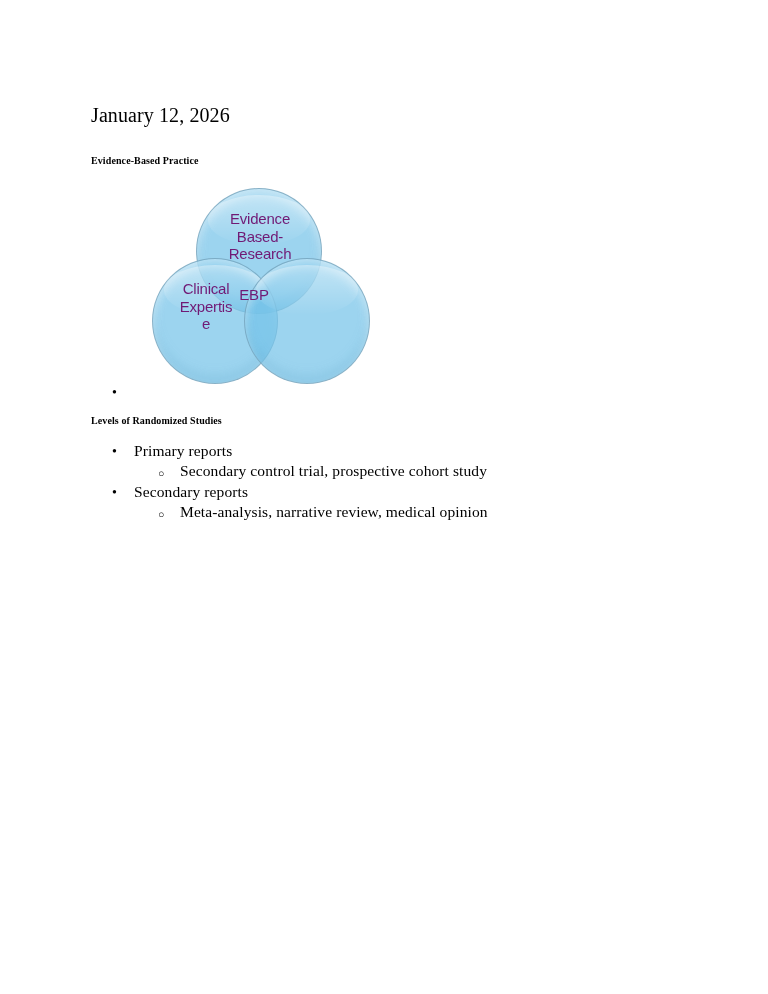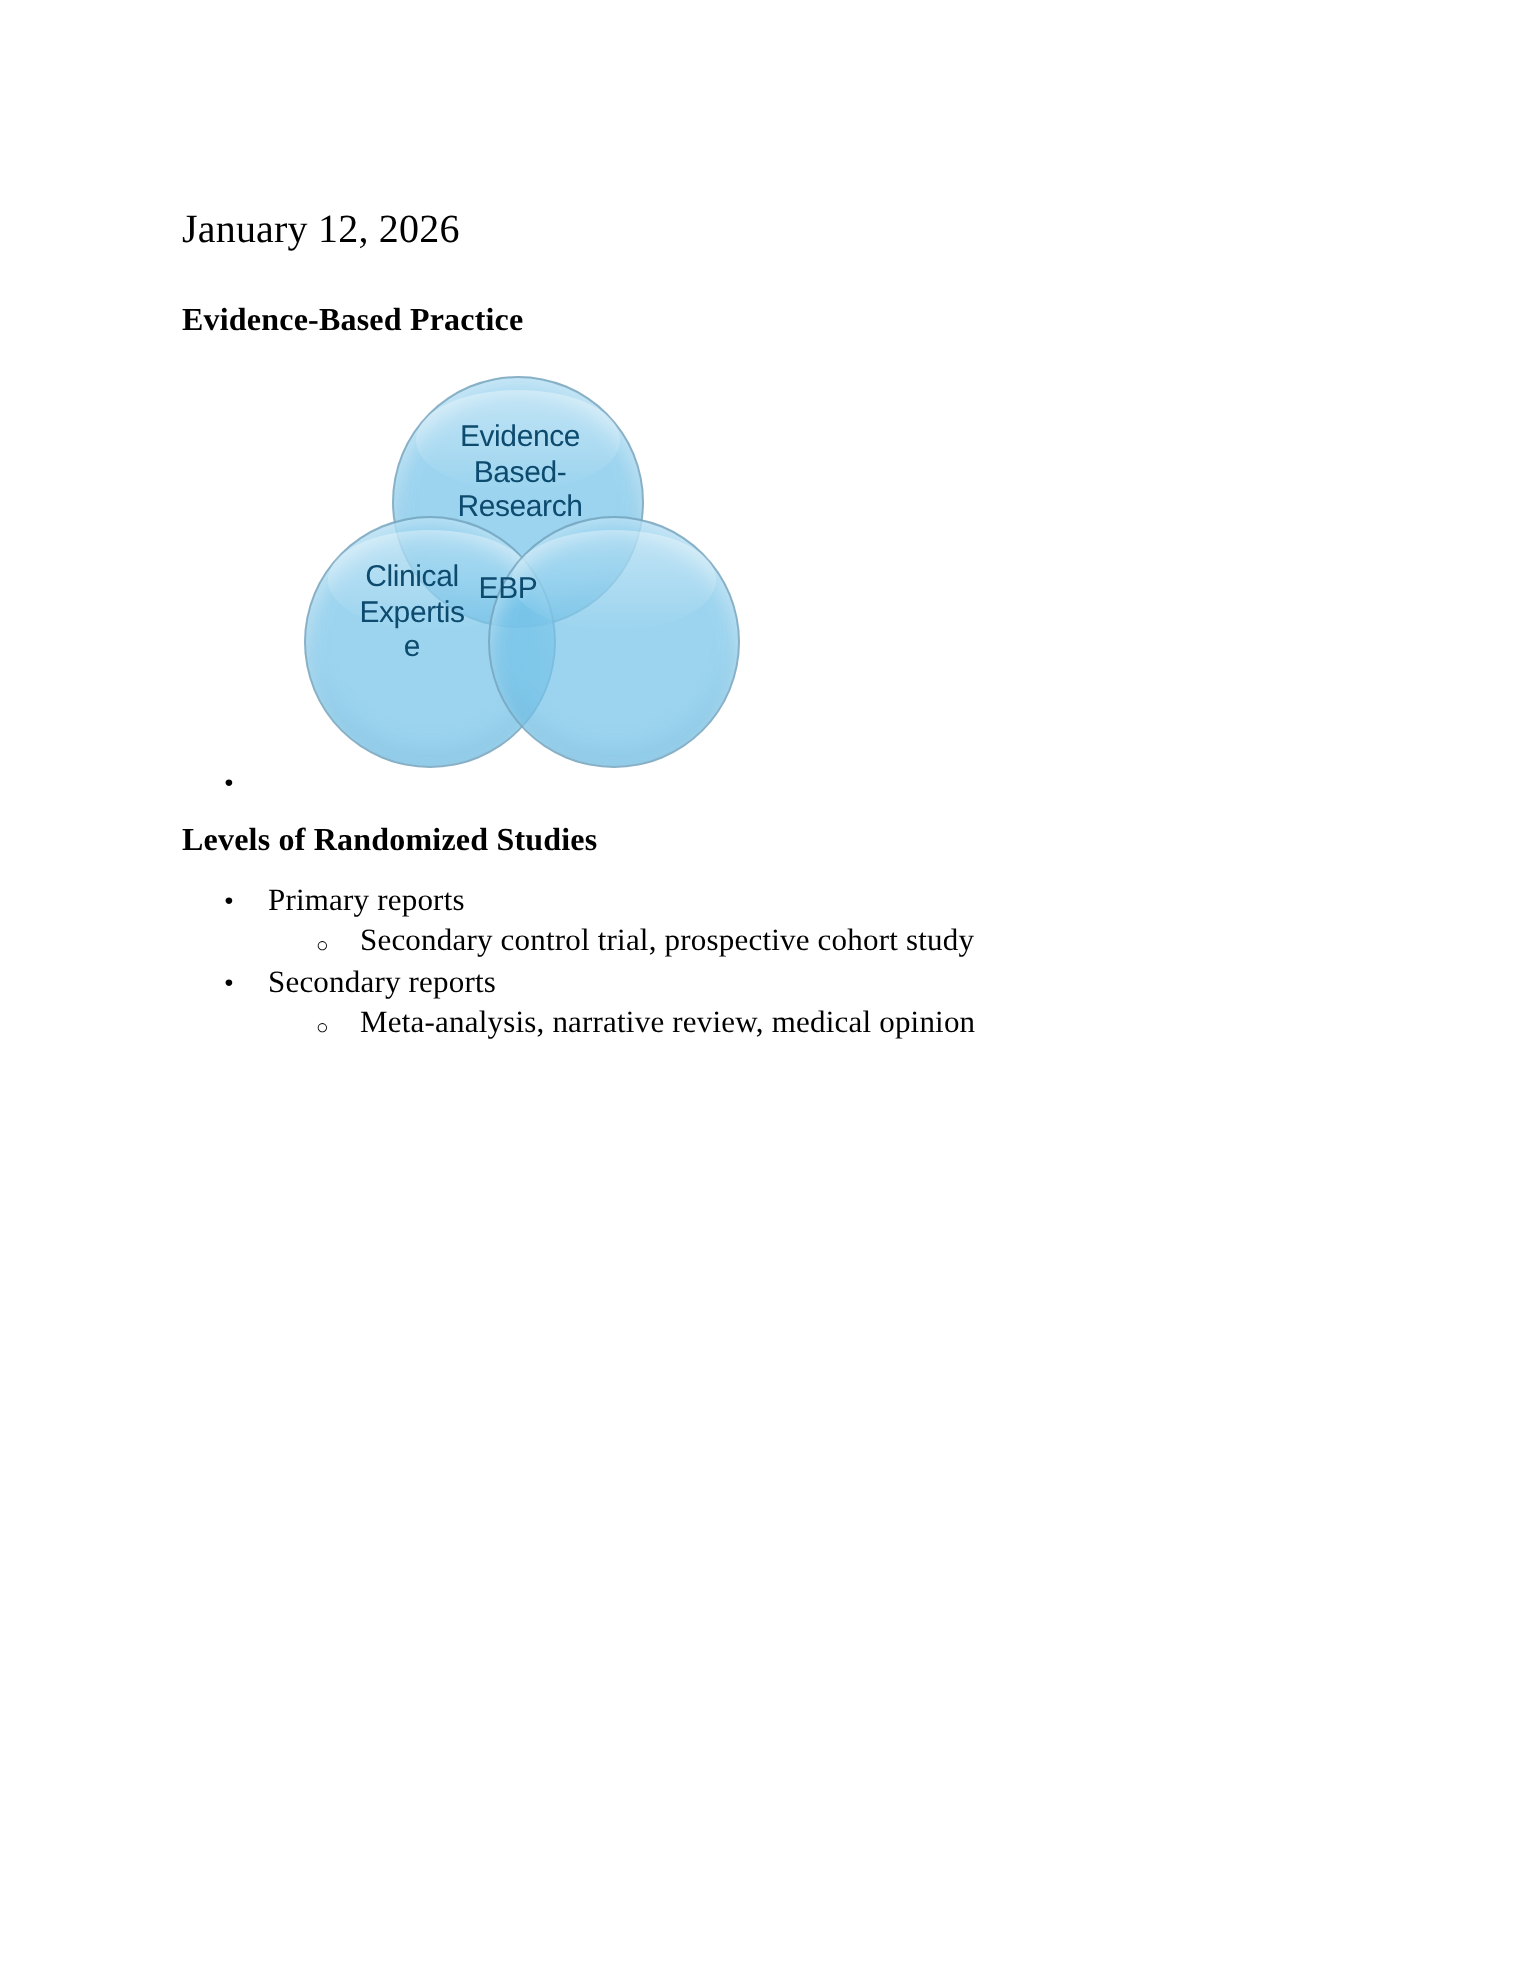--- a/index.html
+++ b/index.html
@@ -31,21 +31,21 @@
     font-size: 20px;
     line-height: 19px;
     letter-spacing: 0.1px;
     white-space: nowrap;
     margin-top: 17px;
   }
 
   .heading {
     position: absolute;
     left: 91px;
-    font-size: 16px;
+    font-size: 10px;
     font-weight: bold;
     line-height: 19px;
     letter-spacing: 0.1px;
     white-space: nowrap;
   }
   .heading-ebp { top: 151px; }
   .heading-levels { top: 411px; }
 
   
   .venn {
@@ -90,21 +90,21 @@
     width: 82%;
     height: 40%;
     border-radius: 50%;
     background: linear-gradient(to bottom, rgba(255,255,255,0.38), rgba(255,255,255,0.0));
     pointer-events: none;
   }
 
   .venn-label {
     position: absolute;
     font-family: "Liberation Sans", "DejaVu Sans", sans-serif;
-    color: #0c4a6e;
+    color: #701a75;
     font-size: 15px;
     line-height: 17.5px;
     text-align: center;
     white-space: pre-line;
     letter-spacing: -0.2px;
   }
   .label-top {
     left: 58px;
     top: 22px;
     width: 108px;

